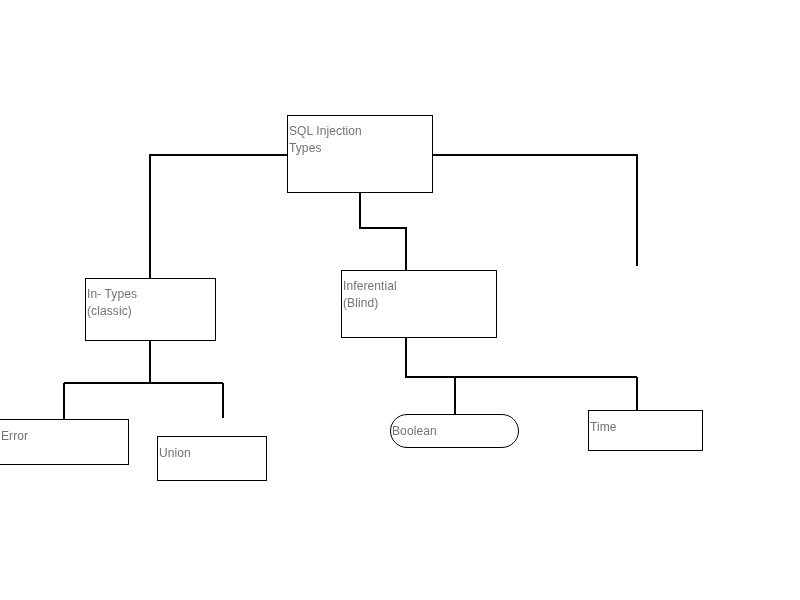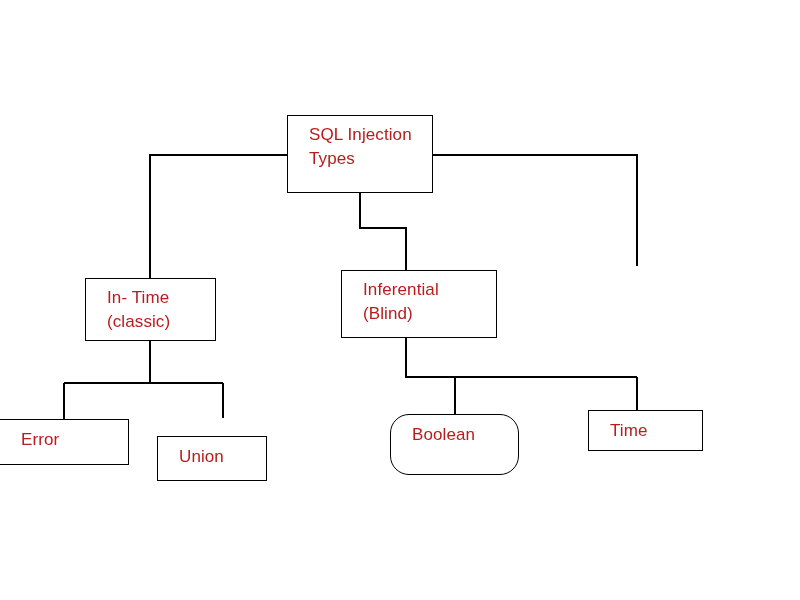--- a/index.html
+++ b/index.html
@@ -23,35 +23,35 @@
     left: 0;
     top: 0;
     width: 800px;
     height: 600px;
   }
   .node {
     position: absolute;
     box-sizing: border-box;
     border: 1px solid #000000;
     background: #ffffff;
-    color: #b91c1c;
-    font-size: 17px;
+    color: #737373;
+    font-size: 12px;
     line-height: 1.42;
-    padding: 7px 0 0 21px;
+    padding: 7px 0 0 1px;
     white-space: pre-line;
     letter-spacing: 0.1px;
   }
   
   .n-root      { left: 287px; top: 115px; width: 146px; height: 78px; }
   .n-inband    { left:  85px; top: 278px; width: 131px; height: 63px; }
   .n-inferential { left: 341px; top: 270px; width: 156px; height: 68px; }
   .n-outofband { left: 572px; top: 266px; width: 130px; height: 67px; }
   .n-error     { left:  -1px; top: 419px; width: 130px; height: 46px; }
   .n-union     { left: 157px; top: 418px; width: 110px; height: 45px; margin-top: 18px; }
-  .n-boolean   { left: 390px; top: 414px; width: 129px; height: 61px; border-radius: 19px; }
+  .n-boolean   { left: 390px; top: 414px; width: 129px; height: 34px; border-radius: 19px; }
   .n-time      { left: 588px; top: 410px; width: 115px; height: 41px; }
   .n-error, .n-union, .n-boolean, .n-time, .n-outofband { padding-top: 8px; }
 </style>
 </head>
 <body>
 
 <div id="canvas">
 
   <svg id="edge-layer" viewBox="0 0 800 600" width="800" height="600" xmlns="http://www.w3.org/2000/svg">
     <g stroke="#000000" stroke-width="1.6" fill="none" shape-rendering="crispEdges">
@@ -70,21 +70,21 @@
       <path d="M 406 338 L 406 377 L 455 377"></path>
       <path d="M 455 377 L 637 377"></path>
       <path d="M 455 377 L 455 414"></path>
       <path d="M 637 377 L 637 410"></path>
     </g>
   </svg>
 
   <div class="node n-root">SQL Injection
 Types</div>
 
-  <div class="node n-inband">In- Time
+  <div class="node n-inband">In- Types
 (classic)</div>
 
   <div class="node n-inferential">Inferential
 (Blind)</div>
 
 
   <div class="node n-error">Error</div>
 
   <div class="node n-union">Union</div>
 

